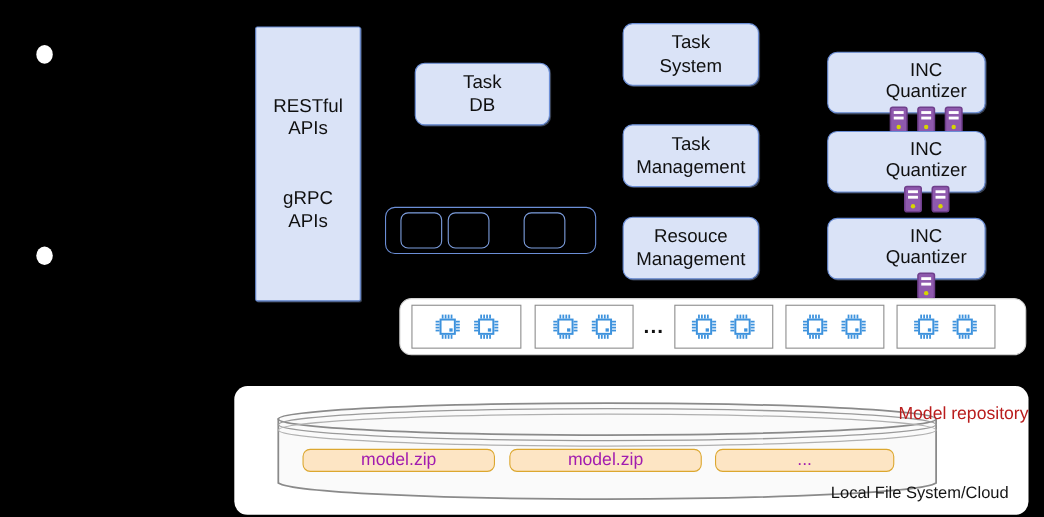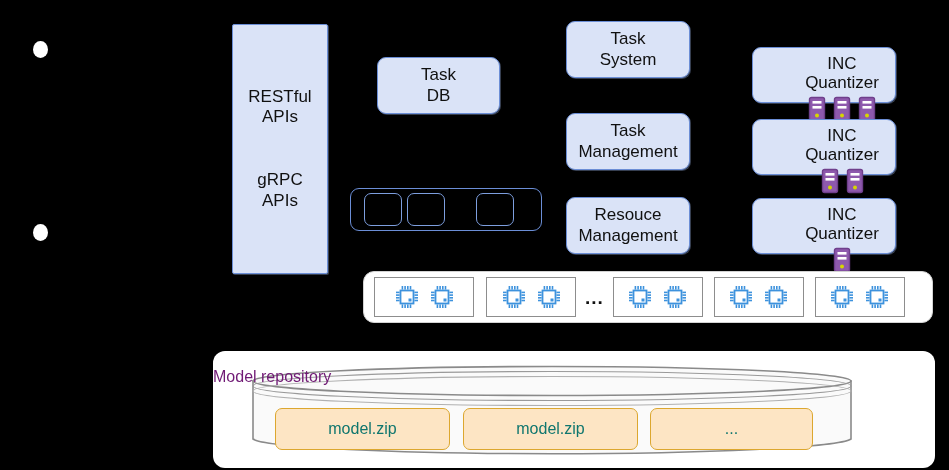--- a/index.html
+++ b/index.html
@@ -134,43 +134,43 @@
     background: #ffffff;
     border-radius: 12px;
   }
   .cylinder {
     position: absolute;
     box-sizing: border-box;
   }
   .repo-title {
     position: absolute;
     width: 100%;
-    text-align: left;
+    text-align: right;
     font-size: 16px;
-    color: #701a75;
+    color: #b91c1c;
     z-index: 4;
     pointer-events: none;
   }
   .zip-row {
     position: absolute;
     display: flex;
     align-items: center;
     z-index: 3;
   }
   .zip-box {
     box-sizing: border-box;
     background: #fde5c4;
     border: 1.6px solid #dca72f;
     border-radius: 7px;
-    height: 42px;
+    height: 21px;
     display: flex;
     align-items: center;
     justify-content: center;
     font-size: 16px;
-    color: #0f766e;
+    color: #a21caf;
   }
   .storage-caption {
     position: absolute;
     font-size: 15px;
     color: #151515;
     white-space: nowrap;
   }
 </style>
 </head>
 <body>
@@ -522,15 +522,16 @@
     </svg>
 
     <span class="repo-title" style="top:17px;">Model repository</span>
 
     <div class="zip-row" style="left:62px; top:57px;">
       <div class="zip-box" style="width:175px;">model.zip</div>
       <div class="zip-box" style="width:175px; margin-left:13px;">model.zip</div>
       <div class="zip-box" style="width:163px; margin-left:12px;">...</div>
     </div>
 
+    <span class="storage-caption" style="right:18px; bottom:11px;">Local File System/Cloud</span>
   </div>
 
 </div>
 
 </body></html>

